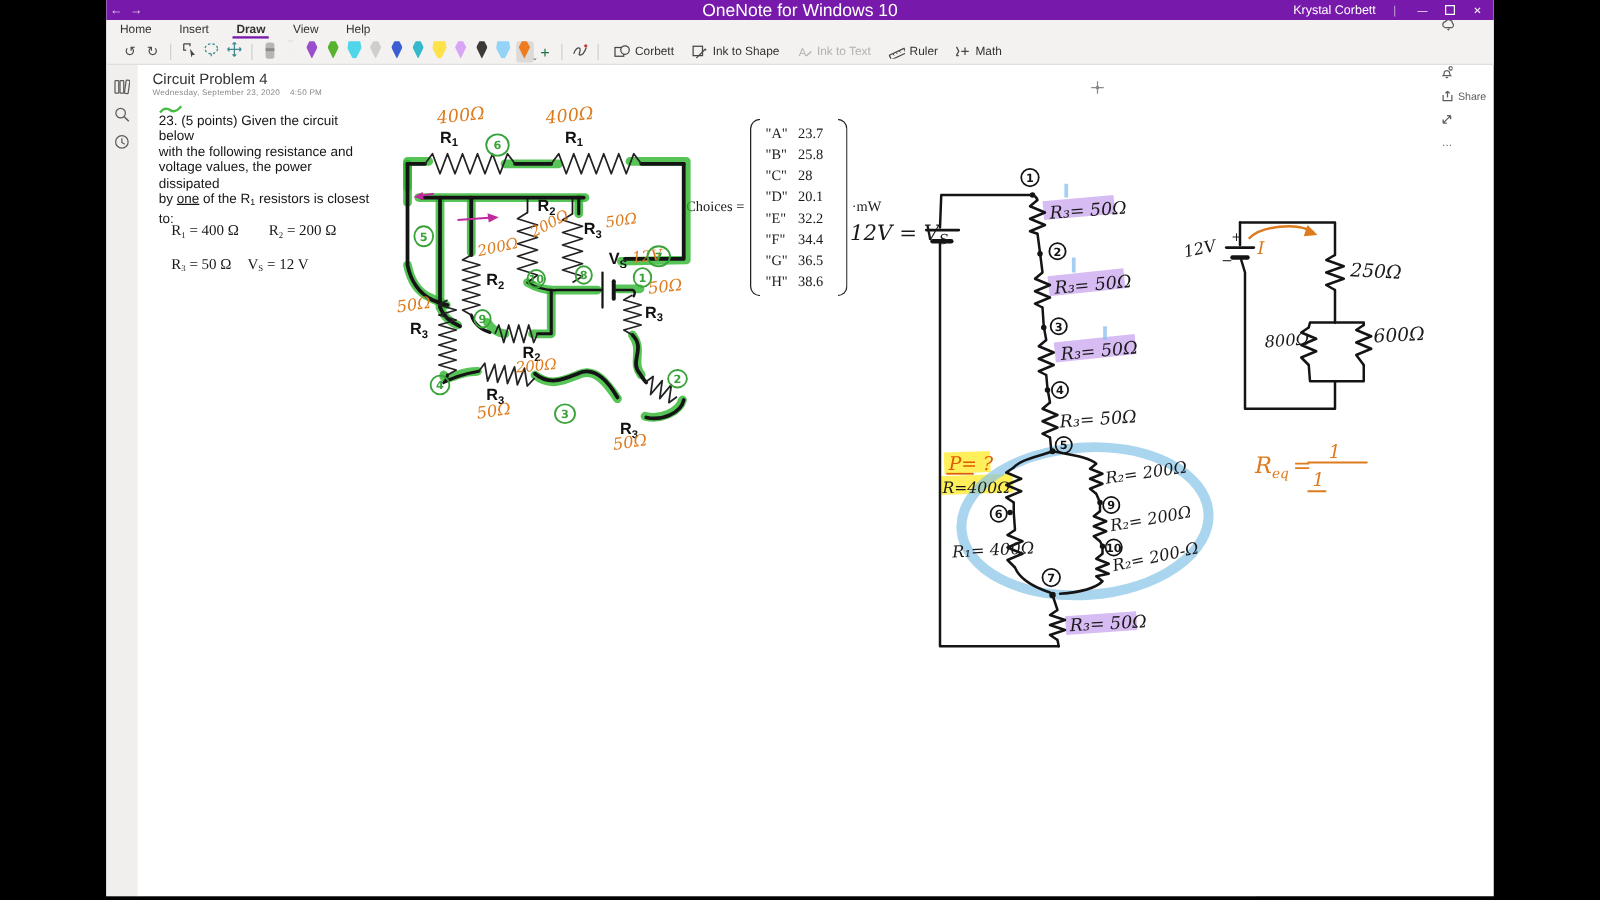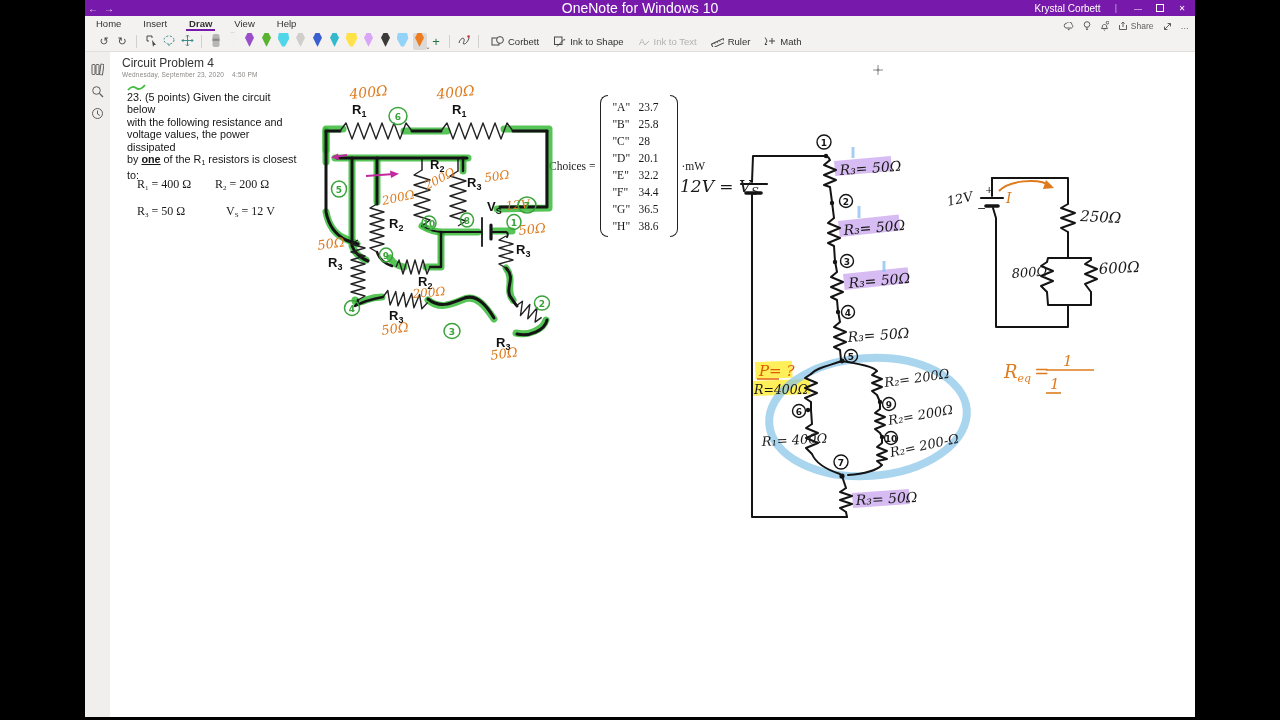--- a/index.html
+++ b/index.html
@@ -14,21 +14,21 @@
   #tb-right{position:absolute;right:2px;top:0;height:16px;display:flex;align-items:center;gap:0;}
   #tb-user{font-size:10px;margin-right:14px;}
   .tb-div{color:#c9a8dd;font-size:9px;margin-right:10px;}
   .winbtn{width:22px;height:16px;display:flex;align-items:center;justify-content:center;font-size:8px;color:#fff;}
   .maxsq{width:6px;height:6px;border:1px solid #fff;display:inline-block;}
   
   #menubar{position:absolute;left:0;top:16px;width:100%;height:15px;background:#f3f2f1;display:flex;align-items:center;}
   .menu-item{font-size:9.5px;color:#323130;padding:0 11px;height:100%;display:flex;align-items:center;position:relative;}
   .menu-item.active{font-weight:bold;}
   .menu-item.active::after{content:"";position:absolute;left:8px;right:8px;bottom:0;height:2px;background:#7719aa;}
-  #menubar-right{position:absolute;right:6px;top:16px;height:15px;display:flex;align-items:flex-end;gap:9px;}
+  #menubar-right{position:absolute;right:6px;top:16px;height:15px;display:flex;align-items:flex-start;gap:9px;flex-direction:column;}
   .mb-ic{color:#605e5c;display:flex;align-items:center;gap:3px;font-size:8.5px;}
   
   #toolbar{position:absolute;left:0;top:31px;width:100%;height:21px;background:#f3f2f1;
     border-bottom:1px solid #e1dfdd;display:flex;align-items:center;padding-left:10px;box-sizing:border-box;}
   .ic{color:#484644;font-size:11px;width:18px;text-align:center;}
   .sep{width:1px;height:13px;background:#d2d0ce;margin:0 5px;}
   .pen{width:14px;height:17px;display:flex;align-items:flex-start;justify-content:center;margin:0 1.5px;position:relative;}
   .nib{width:9px;height:14px;clip-path:polygon(30% 0,70% 0,100% 38%,52% 100%,48% 100%,0 38%);}
   .nib.hl{width:12px;clip-path:polygon(12% 0,88% 0,98% 42%,62% 100%,38% 100%,2% 42%);}
   .pen.sel{background:#dcdad8;border-radius:2px;}
@@ -39,21 +39,21 @@
   
   #rail{position:absolute;left:0;top:52px;width:25px;height:665px;background:#f1efed;border-right:1px solid #e6e4e2;}
   .rail-ic{width:25px;height:22px;display:flex;align-items:center;justify-content:center;color:#5f5d5b;}
   
   #canvas{position:absolute;left:25px;top:52px;width:895px;height:665px;background:#fff;}
   #page-title{position:absolute;left:12px;top:4px;font-size:12px;color:#333;}
   #page-date{position:absolute;left:12px;top:19px;font-size:6.5px;color:#8a8886;letter-spacing:.2px;}
   #problem{position:absolute;left:17px;top:39px;width:172px;font-size:10.8px;line-height:12.4px;color:#151515;}
   #problem b.num{font-weight:normal;margin-top:24px;}
   .sub{font-size:7px;vertical-align:-2px;}
-  .uline{font-weight:bold;text-decoration:underline;}
+  .uline{font-weight:normal;text-decoration:underline;}
   #givens{position:absolute;left:0;top:0;width:100%;height:100%;pointer-events:none;}
   .gv{position:absolute;font-family:"Liberation Serif",serif;font-size:12px;color:#1a1a1a;}
   
   #choices{position:absolute;left:439px;top:43px;display:flex;align-items:center;font-family:"Liberation Serif",serif;color:#1a1a1a;}
   #choices .clab{font-size:11.5px;margin-right:5px;}
   .paren{width:7px;align-self:stretch;border:1.4px solid #222;}
   .paren.l{border-right:none;border-radius:9px 0 0 9px;margin-right:2px;}
   .paren.r{border-left:none;border-radius:0 9px 9px 0;margin-left:2px;}
   .crows{display:flex;flex-direction:column;padding:3px 0;}
   .crow{display:flex;height:17px;align-items:center;font-size:11.5px;}
@@ -279,21 +279,21 @@
         <span>with the following resistance and</span><br>
         <span>voltage values, the power dissipated</span><br>
         <span>by </span><span class="uline">one</span><span> of the R</span><span class="sub">1</span><span> resistors is closest</span><br>
         <span>to:</span>
       </div>
 
       <div id="givens">
         <span class="gv" style="left:27px;top:125px"><span>R</span><span class="sub">1</span><span> = 400 Ω</span></span>
         <span class="gv" style="left:105px;top:125px"><span>R</span><span class="sub">2</span><span> = 200 Ω</span></span>
         <span class="gv" style="left:27px;top:152px"><span>R</span><span class="sub">3</span><span> = 50 Ω</span></span>
-        <span class="gv" style="left:116px;top:152px"><span>V</span><span class="sub">S</span><span> = 12 V</span></span>
+        <span class="gv" style="left:88px;top:152px"><span>V</span><span class="sub">S</span><span> = 12 V</span></span>
       </div>
 
       <div id="choices">
         <span class="clab">Choices =</span>
         <span class="paren l"></span>
         <span class="crows">
           <span class="crow">
               <span class="ck">"A"</span>
               <span class="cv">23.7</span>
             </span>

